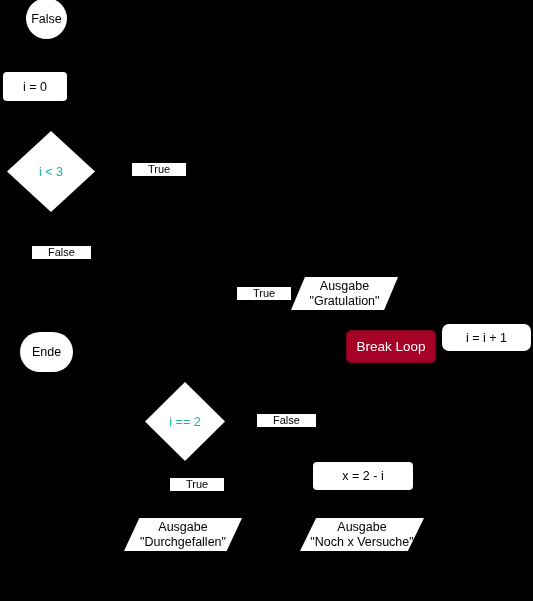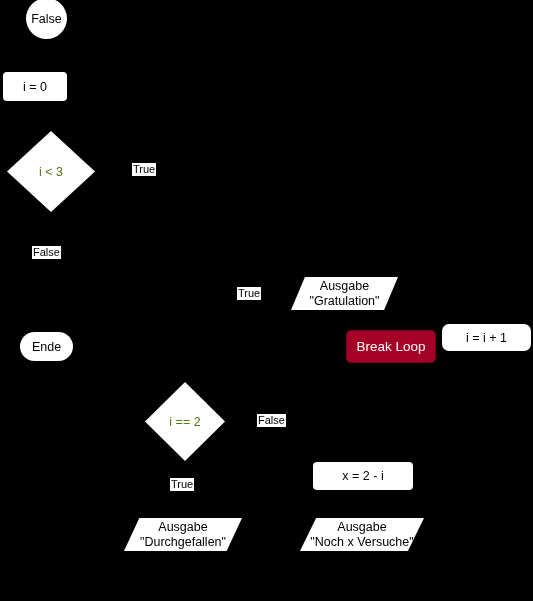--- a/index.html
+++ b/index.html
@@ -70,21 +70,21 @@
     left: 0; top: 0;
     width: 100%; height: 100%;
     background: #ffffff;
     -webkit-clip-path: polygon(50% 0%, 100% 50%, 50% 100%, 0% 50%);
     clip-path: polygon(50% 0%, 100% 50%, 50% 100%, 0% 50%);
   }
   .decision .dia-text {
     position: relative;
     z-index: 2;
     font-size: 12.5px;
-    color: #4d7c0f;
+    color: #14b8a6;
     white-space: pre-line;
     line-height: 1.12;
   }
 
   
   .io {
     background: transparent;
     overflow: hidden;
   }
   .io .io-shape {
@@ -105,21 +105,21 @@
     width: 100%;
   }
 
   
   .edge-label {
     position: absolute;
     background: #ffffff;
     color: #000000;
     font-size: 11px;
     line-height: 13px;
-    padding: 0 1px;
+    padding: 0 16px;
     white-space: nowrap;
   }
 </style>
 </head>
 <body>
 
 <div id="canvas">
 
   <div class="node term-circle" style="left:26px; top:-2px; width:41px; height:41px;">
     <span>False</span>
@@ -145,21 +145,21 @@
   <div class="node io" style="left:291px; top:277px; width:107px; height:33px;">
     <div class="io-shape"></div>
     <span class="io-text">Ausgabe
 "Gratulation"</span>
   </div>
 
   <div class="node process-accent" style="left:299px; top:330px; width:90px; height:33px; background:#A50026; border:1px solid #7d001d;">
     <span>Break Loop</span>
   </div>
 
-  <div class="node term-pill" style="left:20px; top:332px; width:53px; height:29px;">
+  <div class="node term-pill" style="left:20px; top:332px; width:53px; height:40px;">
     <span>Ende</span>
   </div>
 
   <div class="node process" style="left:442px; top:324px; width:89px; height:27px;border-radius:7px;">
     <span>i = i + 1</span>
   </div>
 
   <div class="node decision" style="left:145px; top:382px; width:80px; height:79px;">
     <div class="dia-shape"></div>
     <span class="dia-text">i == 2</span>

